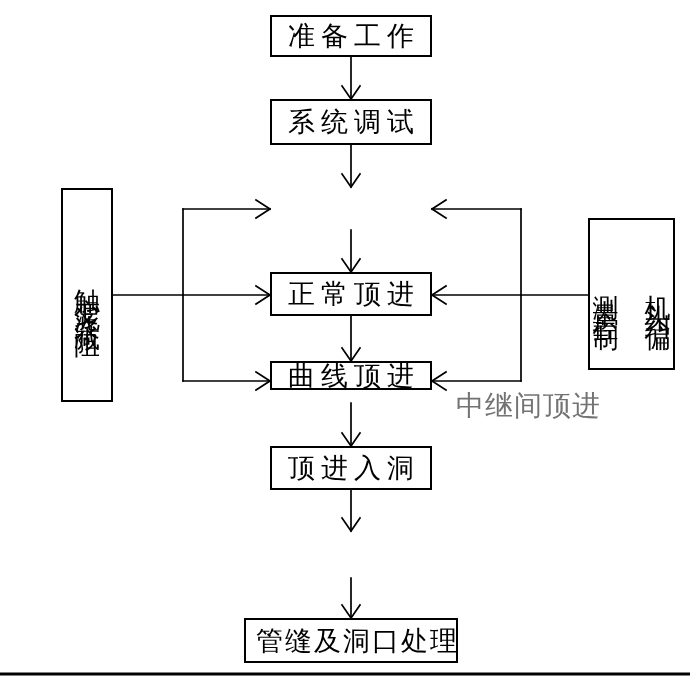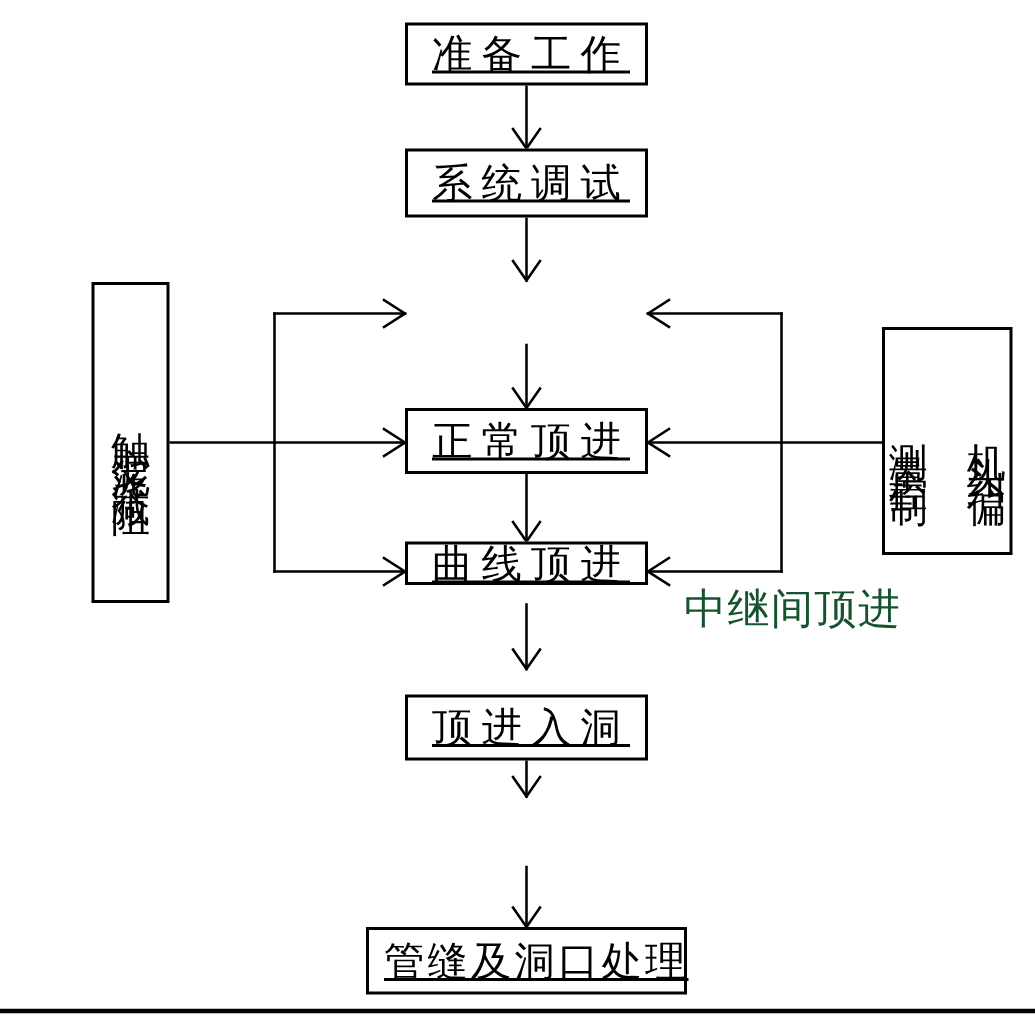--- a/index.html
+++ b/index.html
@@ -26,21 +26,20 @@
     border: 2px solid #000000;
     background: #ffffff;
     display: flex;
     align-items: center;
     justify-content: center;
     font-size: 27px;
     color: #000000;
     letter-spacing: 6px;
     text-indent: 6px; 
     white-space: nowrap;
-    text-decoration: underline;
   }
   .fbox.tight {
     letter-spacing: 2px;
     text-indent: 2px;
     padding-left: 11px;
   }
   .sbox {
     position: absolute;
     box-sizing: border-box;
     border: 2px solid #000000;
@@ -63,21 +62,21 @@
   .sbox-right-inner {
     display: flex;
     flex-direction: row;
     gap: 17px;
     align-items: center;
     justify-content: center;
   }
   .float-label {
     position: absolute;
     font-size: 28px;
-    color: #14532d;
+    color: #737373;
     letter-spacing: 1px;
     white-space: nowrap;
   }
 </style>
 </head>
 <body>
 
 <div class="canvas">
 
   <svg class="wires" viewBox="0 0 690 680" fill="none" stroke="#000000" stroke-width="1.7" stroke-linecap="square">
@@ -150,21 +149,21 @@
 
   <div class="fbox" style="left:270px; top:15px;  width:162px; height:42px;">准备工作</div>
 
   <div class="fbox" style="left:270px; top:99px;  width:162px; height:46px;">系统调试</div>
 
 
   <div class="fbox" style="left:270px; top:272px; width:162px; height:44px;">正常顶进</div>
 
   <div class="fbox" style="left:270px; top:361px; width:162px; height:29px;">曲线顶进</div>
 
-  <div class="fbox" style="left:270px; top:463px; width:162px; height:44px;">顶进入洞</div>
+  <div class="fbox" style="left:270px; top:446px; width:162px; height:44px;">顶进入洞</div>
 
 
   <div class="fbox tight" style="left:244px; top:618px; width:214px; height:45px;">管缝及洞口处理</div>
 
   <div class="sbox" style="left:61px; top:188px; width:52px; height:214px;">
     <span class="vtext">触变泥浆减阻</span>
   </div>
 
   <div class="sbox" style="left:588px; top:218px; width:87px; height:152px;">
     <div class="sbox-right-inner">

